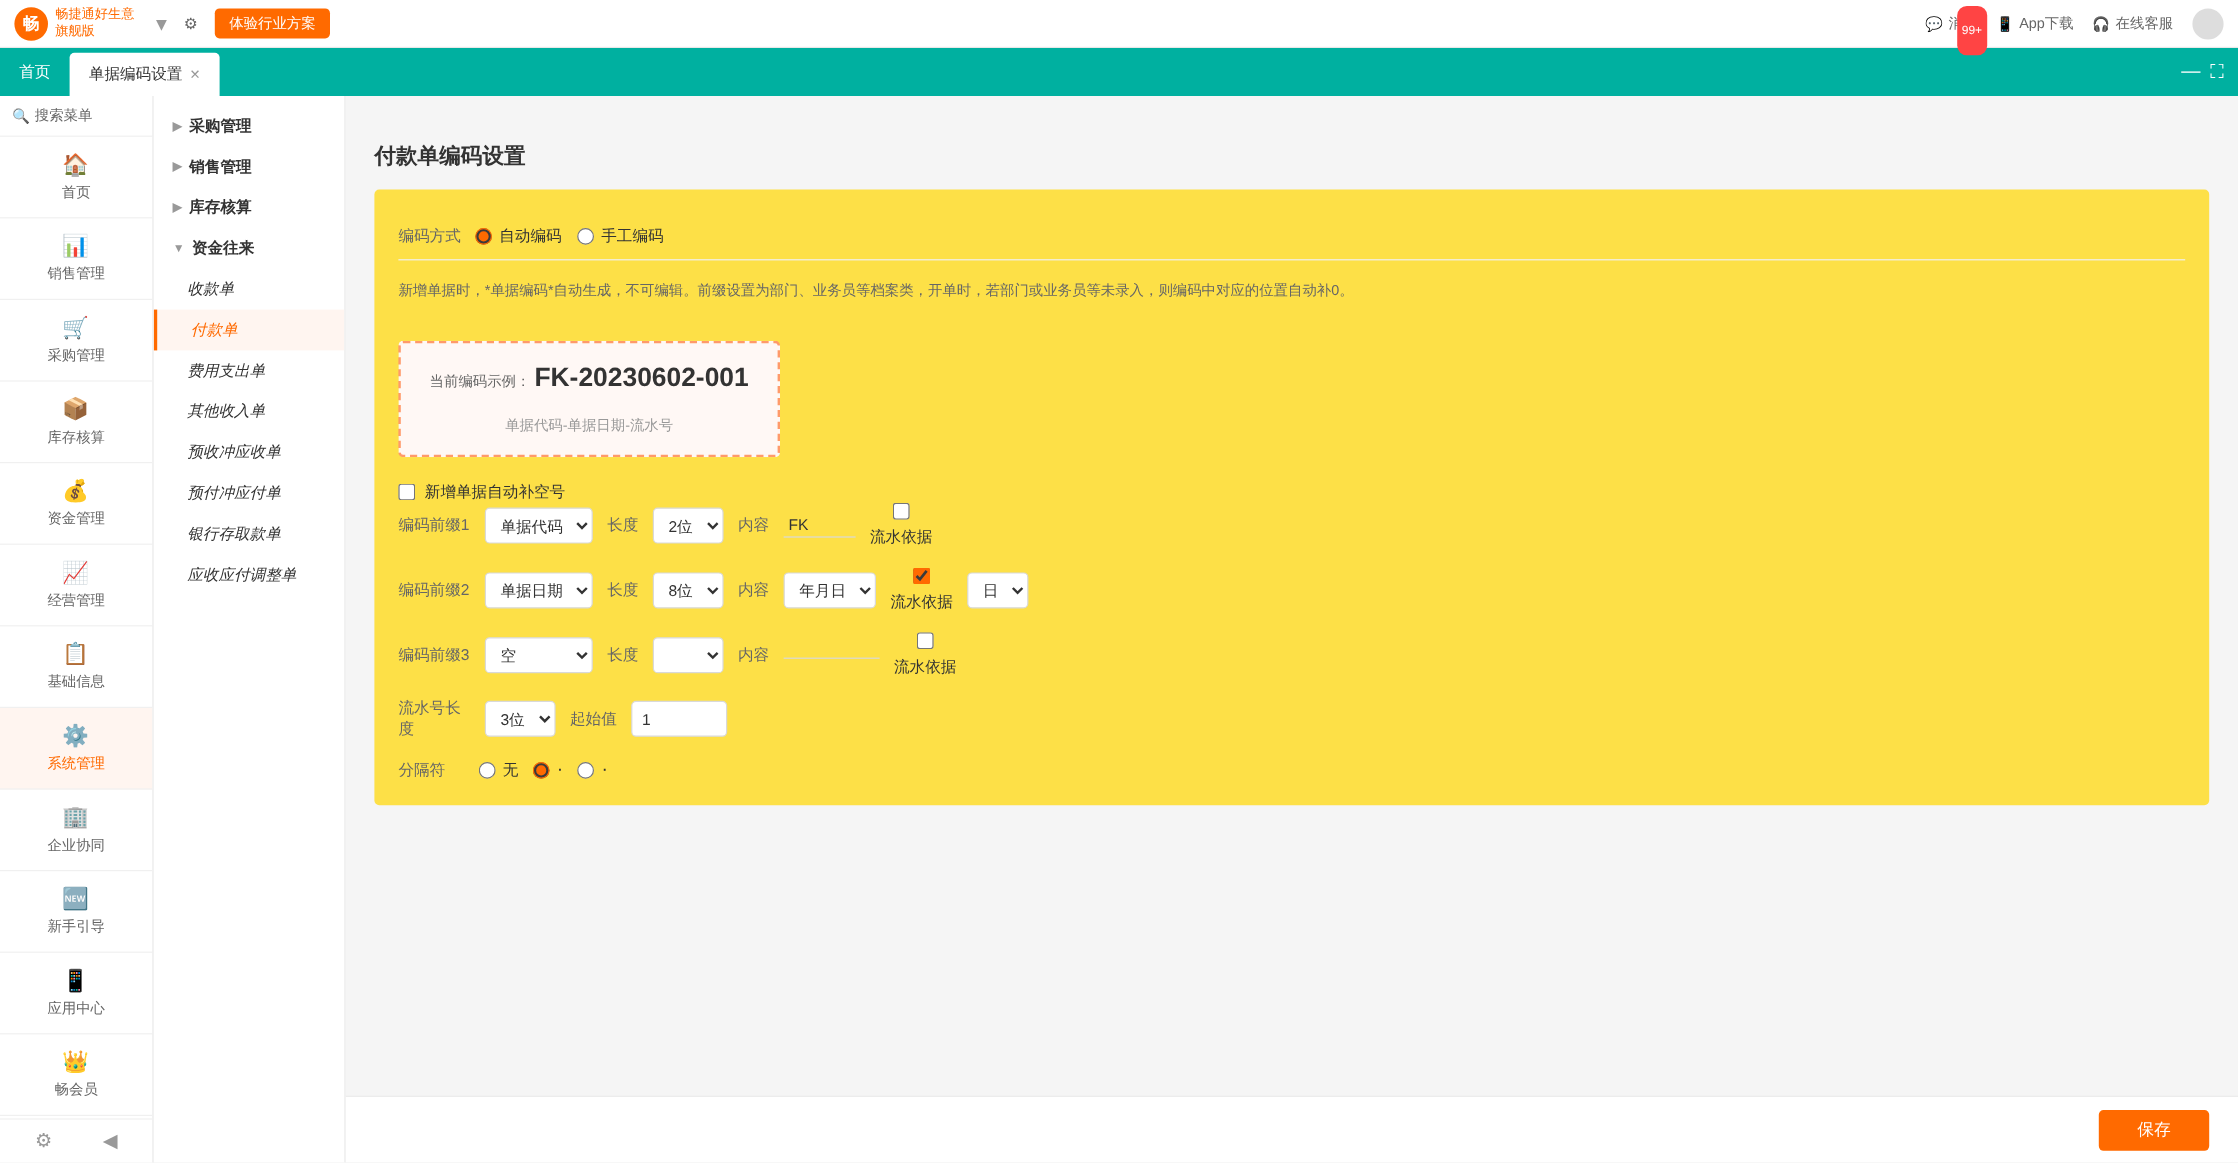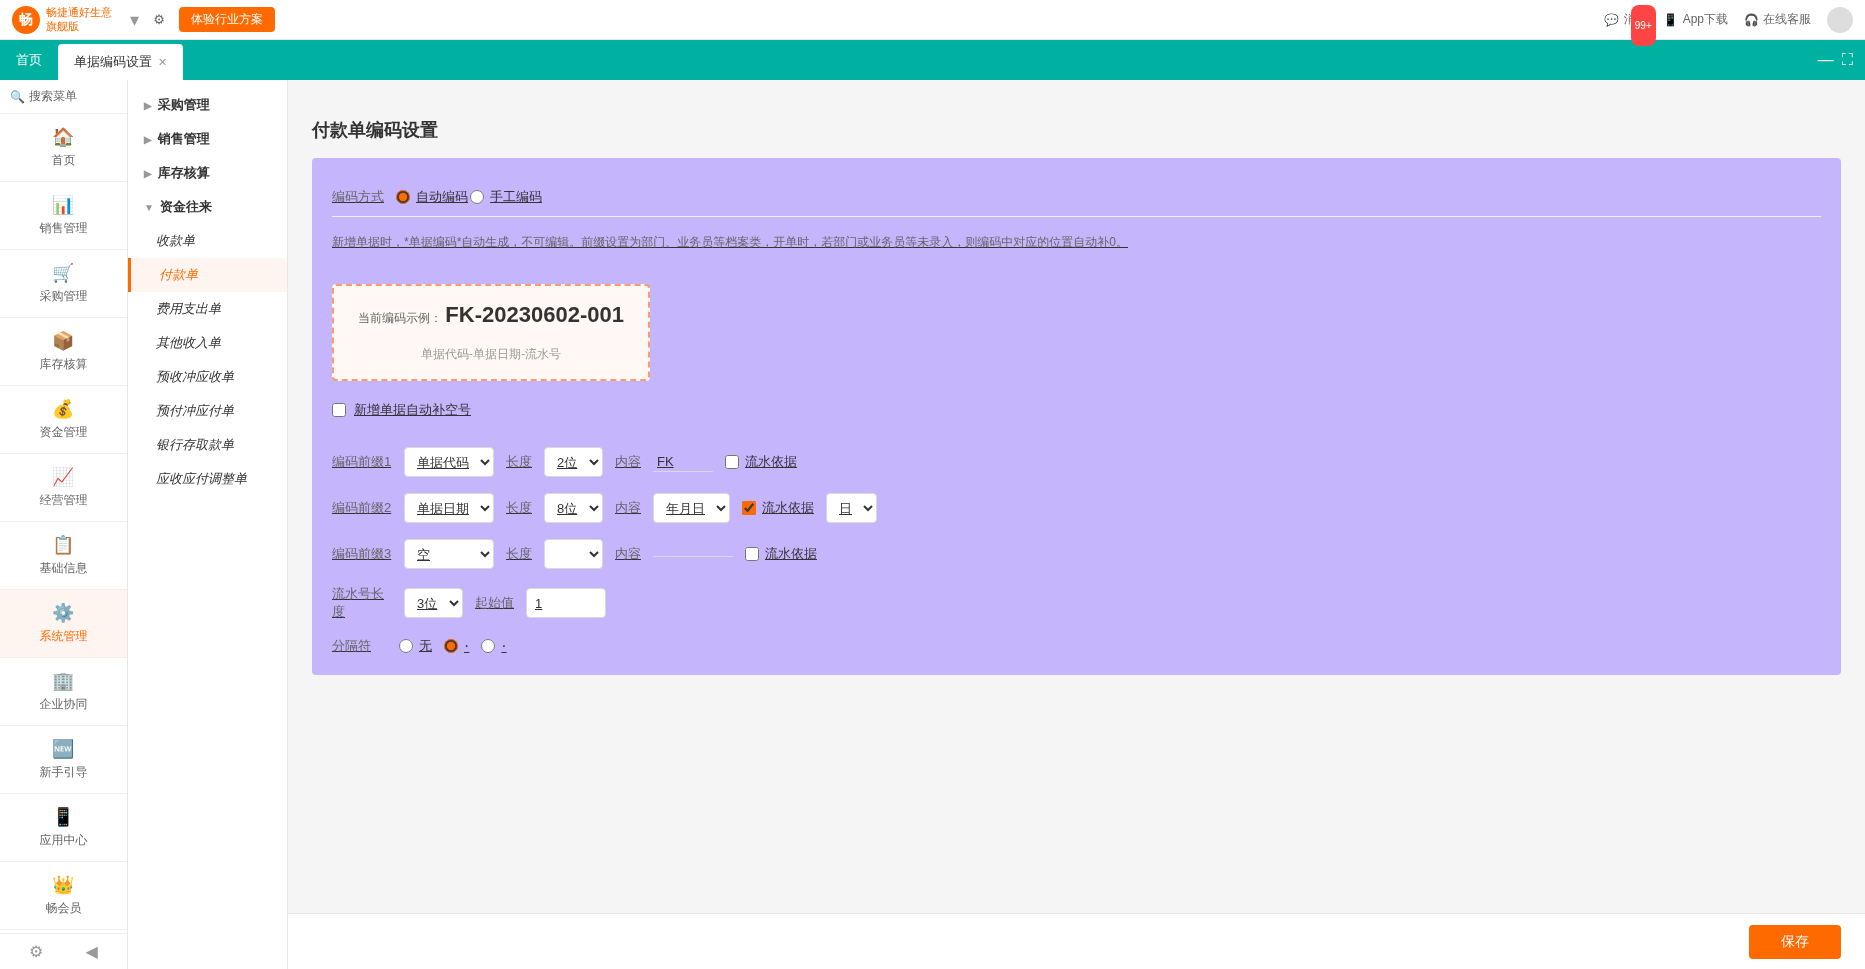--- a/index.html
+++ b/index.html
@@ -49,46 +49,46 @@
     .left-nav-item.active { background: #fff5f0; color: #ff6a00; border-left: 3px solid #ff6a00; }
     .left-nav-group { font-weight: bold; color: #333; }
     .left-nav-indent { padding-left: 28px; font-style: italic; }
     .expand-icon { font-size: 10px; color: #999; }
 
     
     .main-content { flex: 1; overflow-y: auto; padding: 38px 24px; background: #f5f5f5; }
     .page-title { font-size: 18px; font-weight: bold; color: #333; margin-bottom: 16px; }
 
     
-    .card { background: #c4b5fd; border-radius: 4px; padding: 20px; text-decoration: underline; }
+    .card { background: #fde047; border-radius: 4px; padding: 20px; }
 
     
     .encoding-method { display: flex; align-items: center; gap: 12px; padding: 10px 0; border-bottom: 1px solid #f0f0f0; margin-bottom: 16px; }
     .encoding-method-label { color: #666; font-size: 13px; }
-    .radio-group { display: flex; align-items: center; gap: 2px; }
+    .radio-group { display: flex; align-items: center; gap: 13px; }
     .radio-item { display: flex; align-items: center; gap: 6px; cursor: pointer; font-size: 13px; }
     .radio-input { accent-color: #ff6a00; width: 14px; height: 14px; }
 
     
     .info-text { color: #666; font-size: 12px; margin-bottom: 32px; line-height: 1.6; }
 
     
     .preview-box { border: 2px dashed #ff9a6a; background: #fff8f5; border-radius: 4px; padding: 16px 24px; display: inline-block; margin-bottom: 20px; }
     .preview-desc { font-size: 12px; color: #999; text-align: center; margin-top: 4px; }
 
     
-    .checkbox-row { display: flex; align-items: center; gap: 8px; margin-bottom: 28px; }
+    .checkbox-row { display: flex; align-items: center; gap: 8px; margin-bottom: 0; }
     .checkbox-input { accent-color: #ff6a00; width: 14px; height: 14px; }
 
     
     .form-row { display: flex; align-items: center; gap: 12px; margin-bottom: 16px; flex-wrap: wrap; }
     .form-label { color: #666; font-size: 13px; width: 60px; flex-shrink: 0; }
     .form-content-label { color: #666; font-size: 13px; }
     .form-content-value { color: #333; font-size: 13px; border-bottom: 1px solid #d9d9d9; min-width: 60px; padding: 2px 4px; }
-    .stream-checkbox { display: flex; align-items: center; gap: 6px; font-size: 13px; }
+    .stream-checkbox { display: flex; align-items: center; gap: 6px; font-size: 13px; flex-direction: column; }
     .stream-checkbox input { accent-color: #ff6a00; width: 14px; height: 14px; }
 
     
     .separator-row { display: flex; align-items: center; gap: 28px; margin-top: 8px; }
     .separator-label { color: #666; font-size: 13px; }
     .separator-options { display: flex; align-items: center; gap: 12px; }
 
     
     .bottom-bar { height: 56px; background: #fff; border-top: 1px solid #e8e8e8; display: flex; align-items: center; justify-content: flex-end; padding: 0 24px; }
     .save-btn { background: #ff6a00; color: #fff; border: none; padding: 8px 32px; border-radius: 4px; font-size: 14px; cursor: pointer; }

